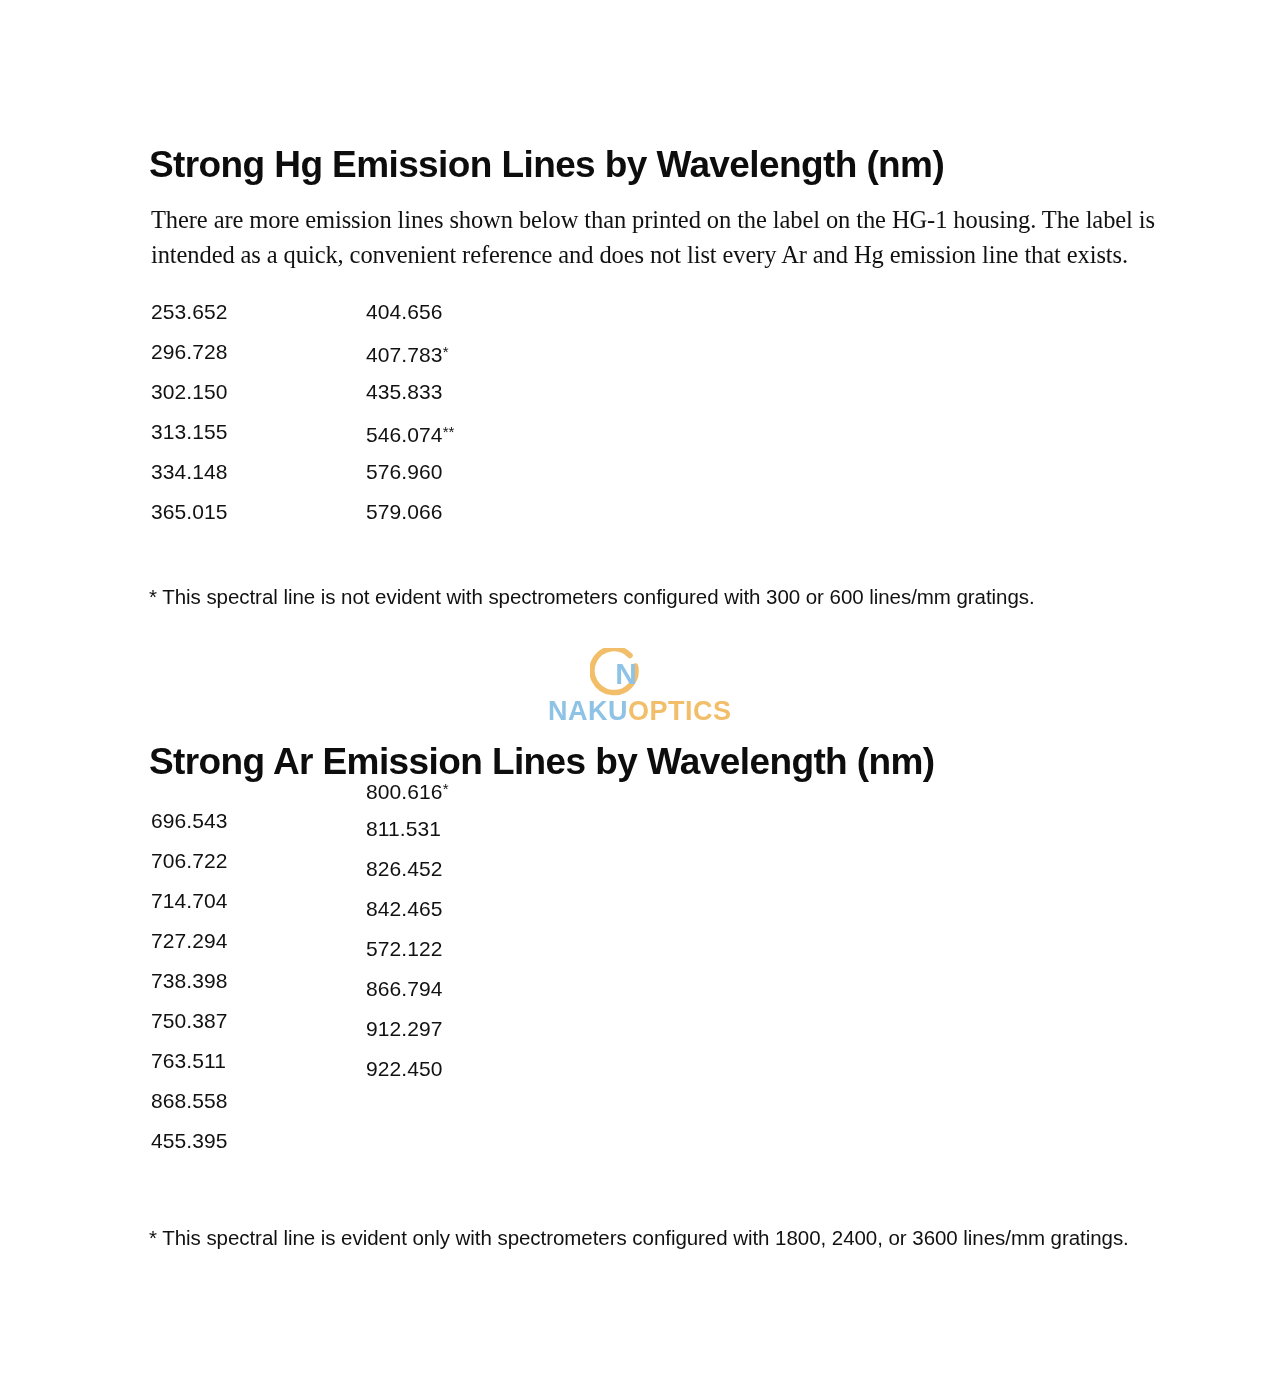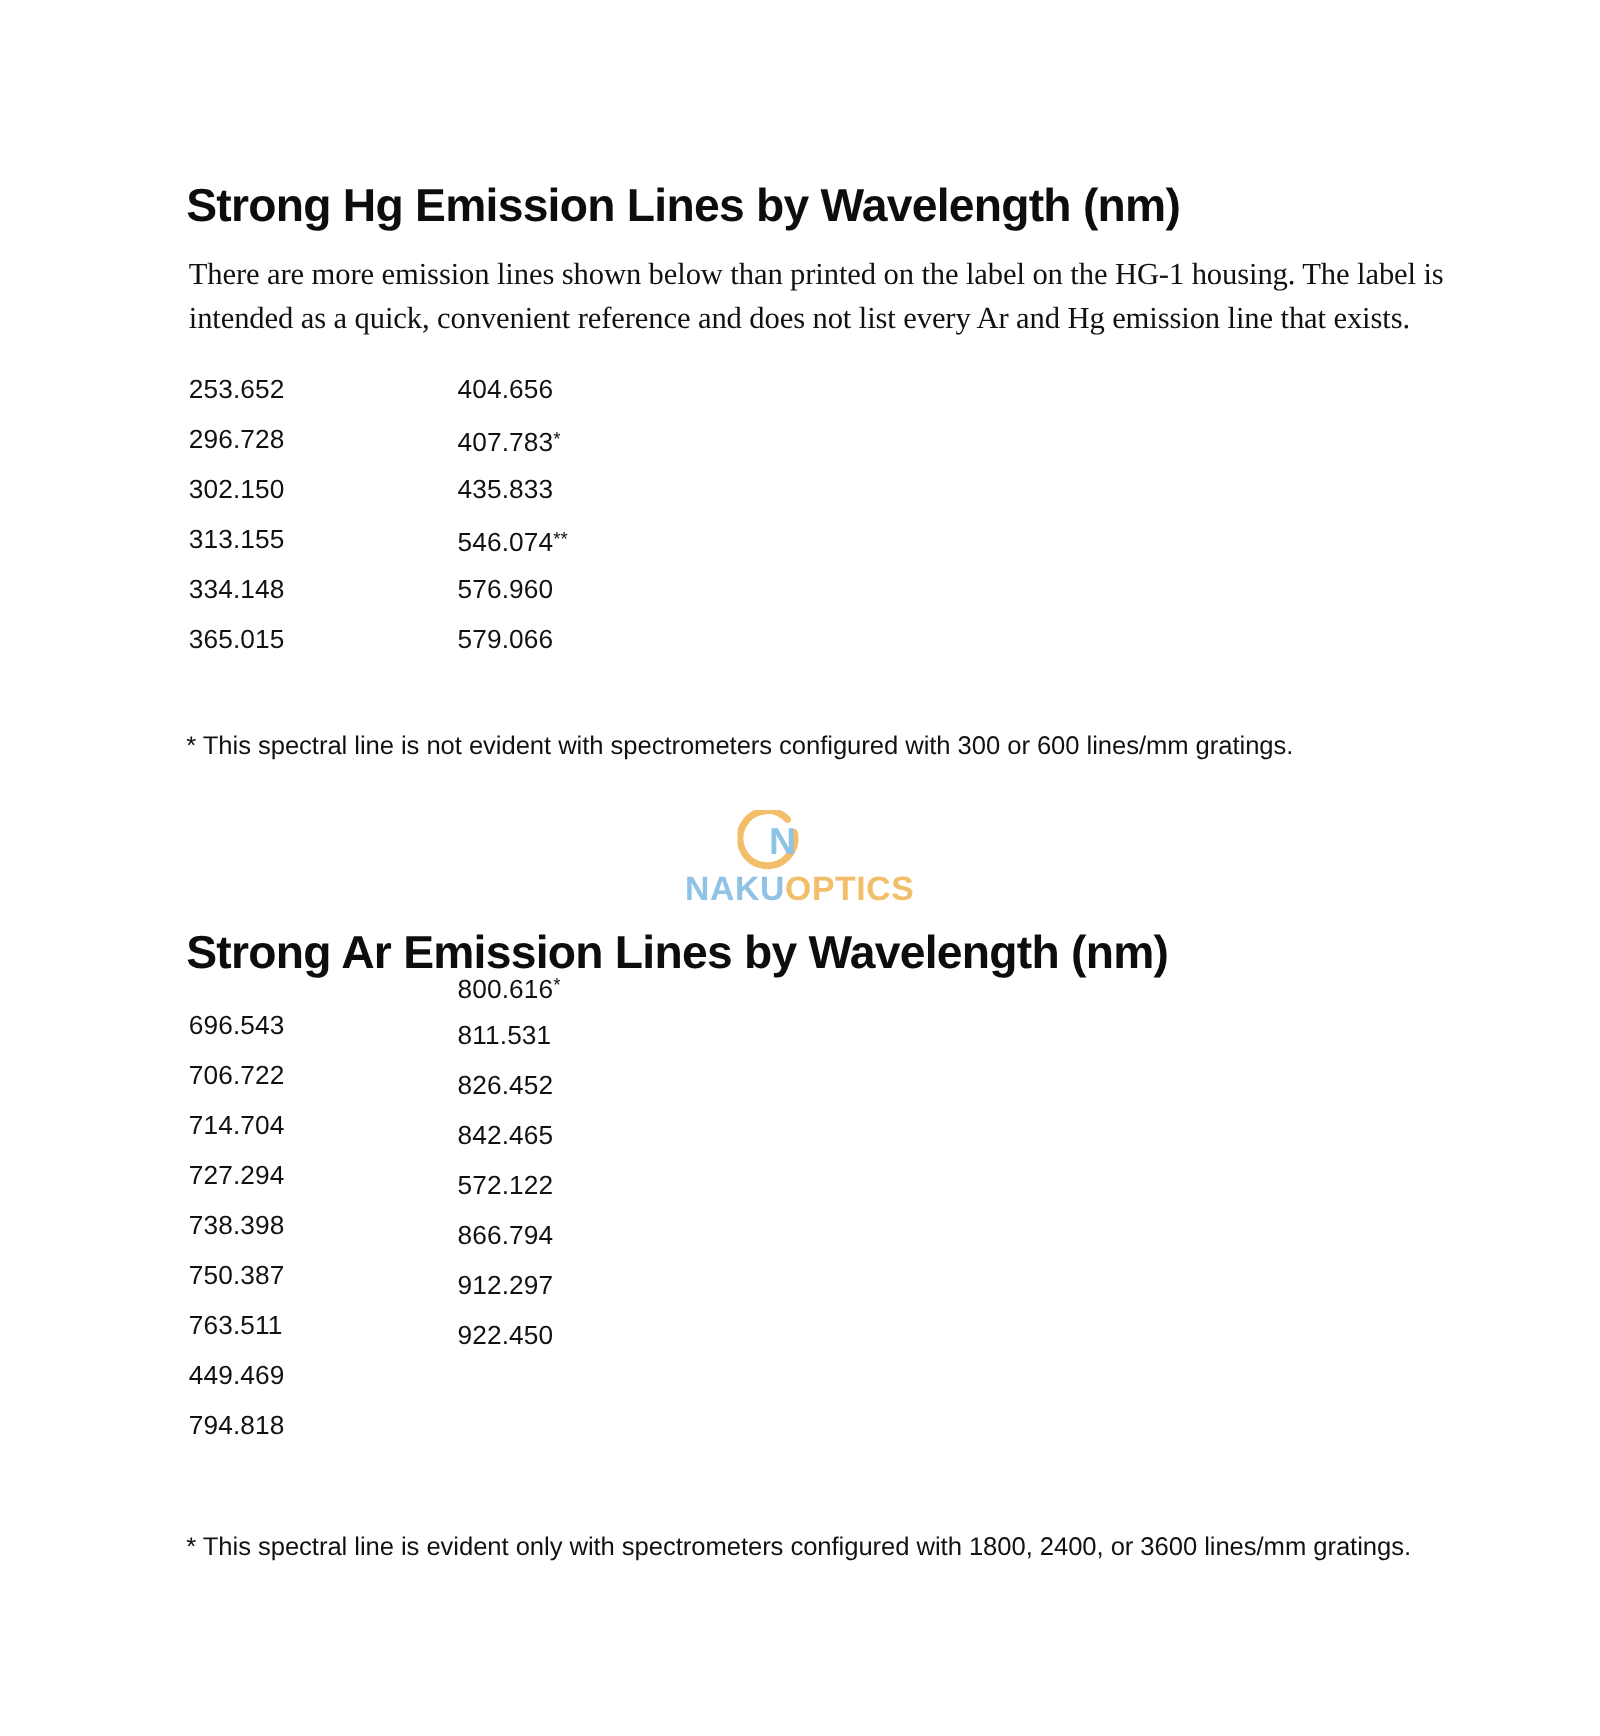--- a/index.html
+++ b/index.html
@@ -182,22 +182,22 @@
     <h1 class="heading" id="heading-ar">Strong Ar Emission Lines by Wavelength (nm)</h1>
 
     <div class="col" id="ar-col-left">
         <div class="row"><span>696.543</span></div>
         <div class="row"><span>706.722</span></div>
         <div class="row"><span>714.704</span></div>
         <div class="row"><span>727.294</span></div>
         <div class="row"><span>738.398</span></div>
         <div class="row"><span>750.387</span></div>
         <div class="row"><span>763.511</span></div>
-        <div class="row"><span>449.469</span></div>
-        <div class="row"><span>794.818</span></div>
+        <div class="row"><span>868.558</span></div>
+        <div class="row"><span>455.395</span></div>
       </div>
     <div class="col" id="ar-col-right">
         <div class="row"><span>800.616</span><span class="mark">*</span></div>
         <div class="row"><span>811.531</span></div>
         <div class="row"><span>826.452</span></div>
         <div class="row"><span>842.465</span></div>
         <div class="row"><span>572.122</span></div>
         <div class="row"><span>866.794</span></div>
         <div class="row"><span>912.297</span></div>
         <div class="row"><span>922.450</span></div>

